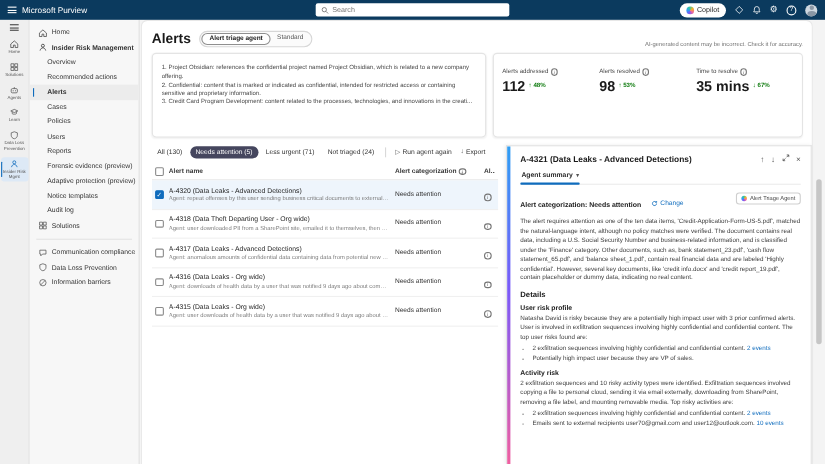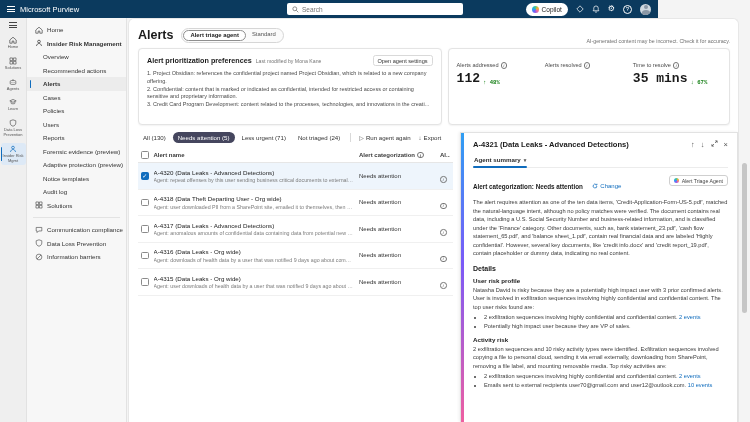--- a/index.html
+++ b/index.html
@@ -3,21 +3,21 @@
 <meta charset="utf-8">
 <style>
   * { box-sizing:border-box; margin:0; padding:0; }
   html,body { width:750px; height:422px; }
   body {
     position:relative; overflow:hidden;
     font-family:"Liberation Sans", sans-serif;
     background:#f4f4f4; color:#222;
   }
   
-  .topbar { position:absolute; top:0; left:0; width:658px; height:18px; background:#0b3a5e;
+  .topbar { position:absolute; top:0; left:0; width:750px; height:18px; background:#0b3a5e;
     display:flex; align-items:center; padding:0 7px; gap:5px; color:#fff; z-index:20; }
   .burger { width:8px; height:6px; display:flex; flex-direction:column; justify-content:space-between; }
   .burger i { display:block; height:1px; background:#fff; }
   .app-name { font-size:7.5px; white-space:nowrap; }
   .search { position:absolute; left:287px; top:3px; width:176px; height:12px; background:#fff;
     border-radius:2px; display:flex; align-items:center; gap:3px; padding:0 5px; }
   .search input { border:none; outline:none; flex:1; font-size:6.5px; color:#424242;
     font-family:"Liberation Sans",sans-serif; background:transparent; }
   .tb-right { margin-left:auto; display:flex; align-items:center; gap:8px; }
   .copilot { background:#fff; color:#242424; border-radius:8px; height:13px; display:flex;
@@ -84,21 +84,21 @@
   .card-title { font-size:7.2px; font-weight:bold; color:#1a1a1a; white-space:nowrap; }
   .card-sub { font-size:5.2px; color:#767676; white-space:nowrap; overflow:hidden; text-overflow:ellipsis; }
   .card-action { margin-left:auto; flex:none; font-size:5.6px; color:#333; border:1px solid #d9d9d9;
     background:#fff; border-radius:2.5px; padding:1.5px 4px; cursor:pointer;
     font-family:"Liberation Sans",sans-serif; white-space:nowrap; }
   .pref-list { margin-top:4px; font-size:5.5px; color:#4a4a4a; line-height:1.42; }
   .metrics { display:flex; margin-top:7px; }
   .metric { flex:1; }
   .mlabel { font-size:5.6px; color:#4a4a4a; display:flex; align-items:center; gap:2px; }
   .mvalue { font-size:13px; font-weight:bold; color:#1a1a1a; margin-top:2px; display:flex;
-    align-items:flex-end; gap:3px;font-family:Liberation Mono, monospace; }
+    align-items:center; gap:3px; }
   .delta { font-size:5.6px; font-weight:bold; color:#107c10; }
   .delta.up::before { content:"↑ "; }
   .delta.down::before { content:"↓ "; }
 
   .lower { display:flex; margin-top:7px; flex:1; min-height:0; }
   .list-area { flex:1; min-width:0; padding-right:7px; display:flex; flex-direction:column; }
   .filterbar { display:flex; align-items:center; gap:2px; font-size:6.1px; color:#333; flex-wrap:nowrap; }
   .pill { padding:2px 5px; border-radius:8px; cursor:pointer; white-space:nowrap; }
   .pill.selected { background:#45465e; color:#fff; }
   .fb-div { width:1px; height:9px; background:#d9d9d9; margin:0 3px; flex:none; }
@@ -339,25 +339,20 @@
     <div class="toggle">
       <span class="opt selected">Alert triage agent</span>
       <span class="opt">Standard</span>
     </div>
     <span class="disclaimer">AI-generated content may be incorrect. Check it for accuracy.</span>
   </div>
 
   <div class="cards">
 
     <section class="card pref">
-      <div class="card-head">
-        <span class="card-title">Alert prioritization preferences</span>
-        <span class="card-sub">Last modified by Mona Kane</span>
-        <button class="card-action">Open agent settings</button>
-      </div>
       <div class="pref-list">
         <div>1. Project Obsidian: references the confidential project named Project Obsidian, which is related to a new company offering.</div>
         <div>2. Confidential: content that is marked or indicated as confidential, intended for restricted access or containing sensitive and proprietary information.</div>
         <div>3. Credit Card Program Development: content related to the processes, technologies, and innovations in the creati...</div>
       </div>
     </section>
 
     <section class="card perf">
       <div class="metrics">
         <div class="metric">
@@ -367,20 +362,24 @@
             </div>
           <div class="mvalue">
               <span>112</span>
               <span class="delta up">48%</span>
             </div>
         </div>
         <div class="metric">
           <div class="mlabel">
               <span>Alerts resolved</span>
               <span class="info">i</span>
+            </div>
+          <div class="mvalue">
+              <span>98</span>
+              <span class="delta up">53%</span>
             </div>
         </div>
         <div class="metric">
           <div class="mlabel">
               <span>Time to resolve</span>
               <span class="info">i</span>
             </div>
           <div class="mvalue">
               <span>35 mins</span>
               <span class="delta down">67%</span>

